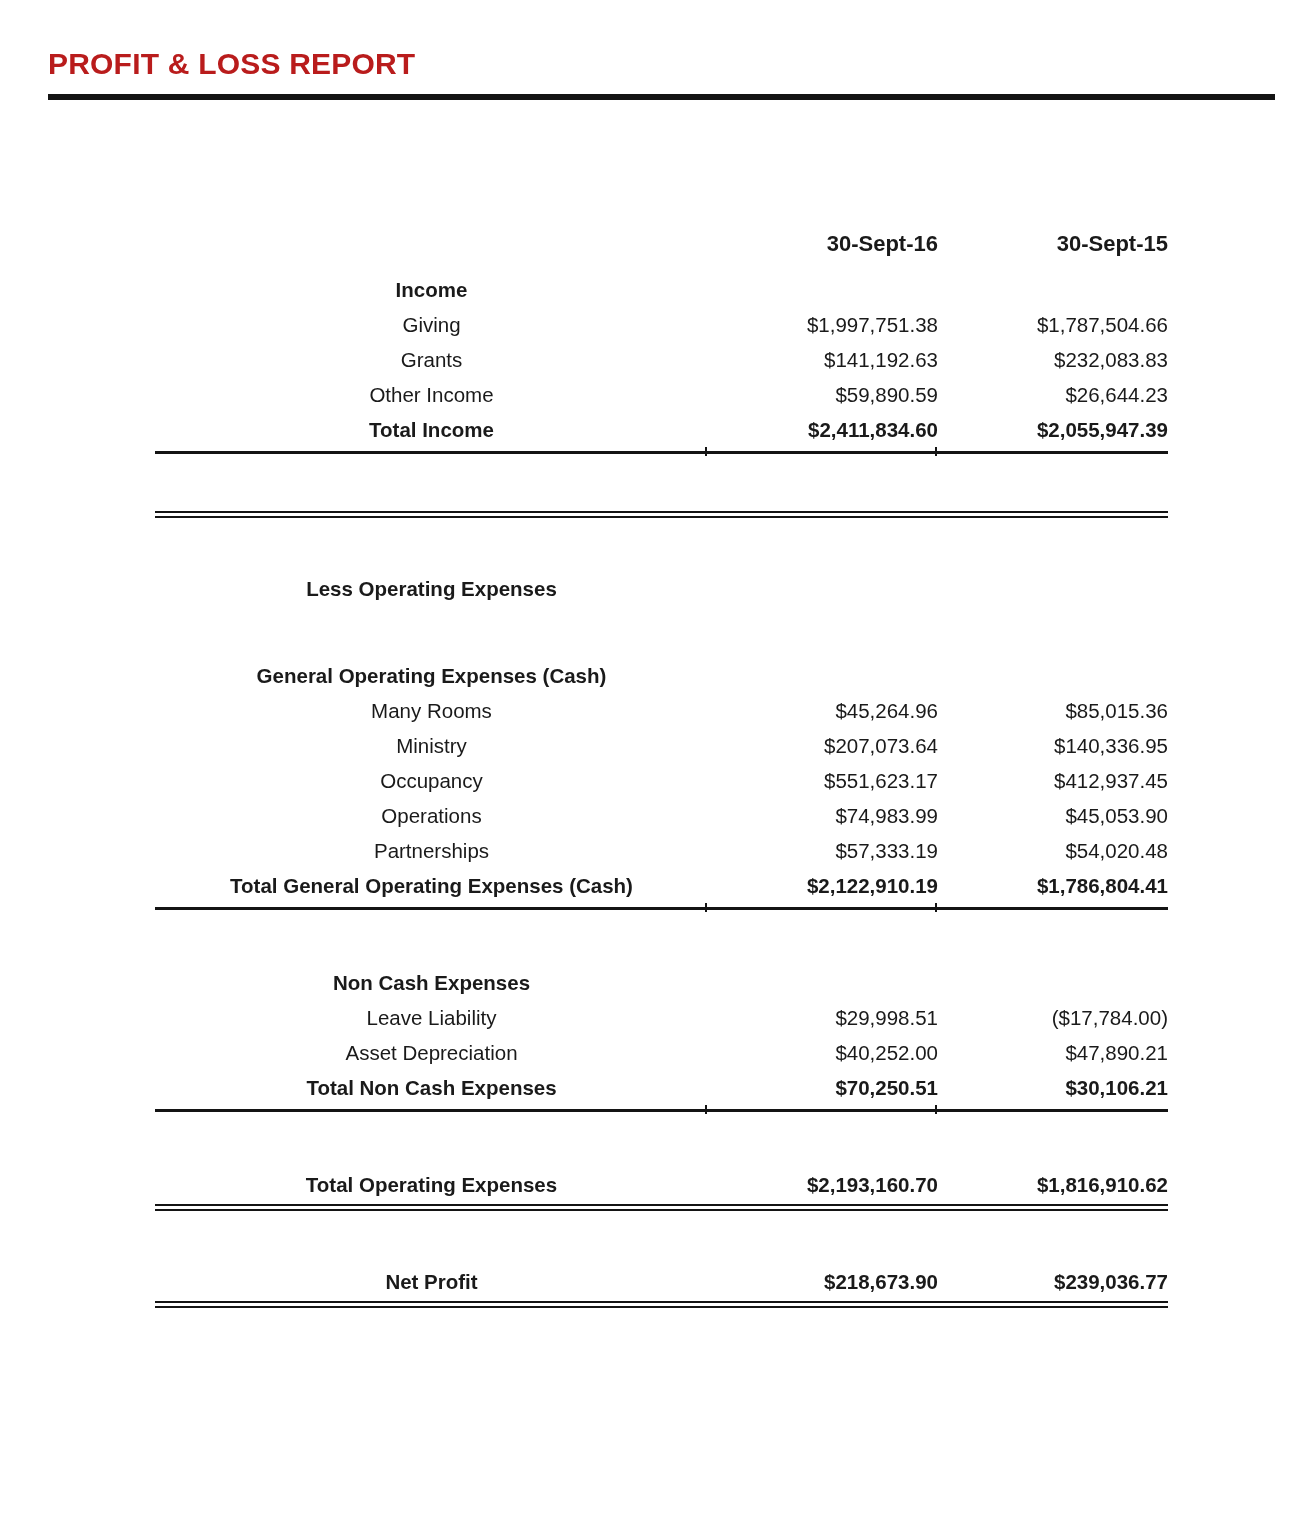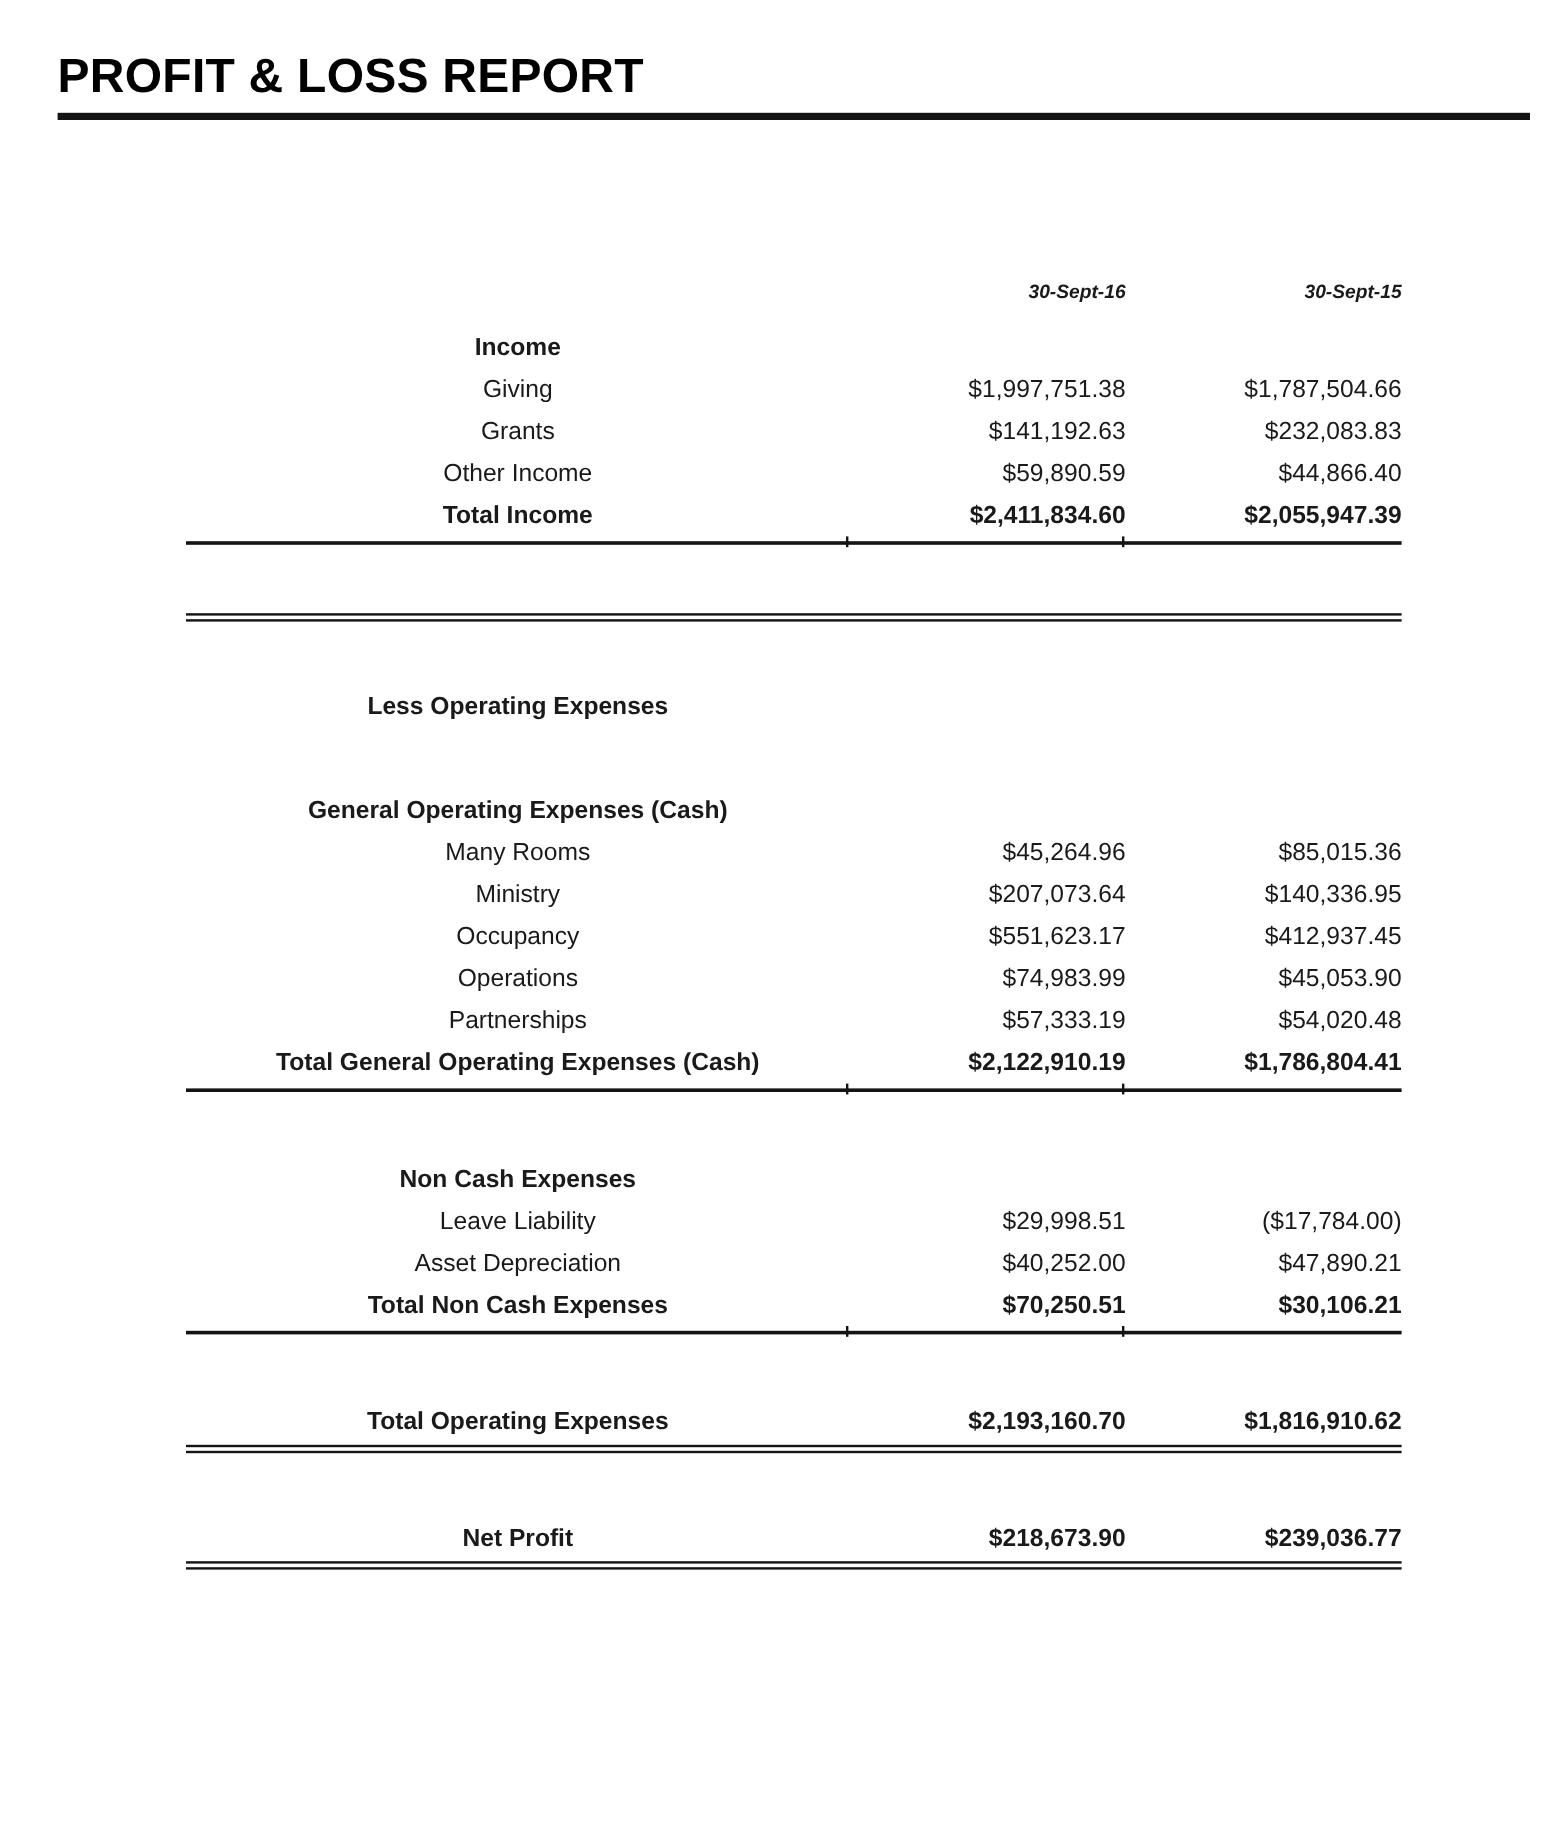--- a/index.html
+++ b/index.html
@@ -24,24 +24,24 @@
   }
 
   
   .title-block {
     position: absolute;
     left: 48px;
     top: 44px;
     width: 1227px;
   }
   .report-title {
-    font-size: 40px;
+    font-size: 30px;
     font-weight: bold;
     letter-spacing: 0.2px;
-    color: #000000;
+    color: #b91c1c;
     line-height: 40px;
     margin: 0;
     white-space: nowrap;
   }
   .title-rule {
     margin-top: 10px;
     height: 6px;
     background: #141414;
     width: 1227px;
   }
@@ -75,25 +75,24 @@
   td.lbl { text-align: center; }
   td.val {
     text-align: right;
     padding-right: 20px;
     font-variant-numeric: tabular-nums;
   }
 
   
   tr.head td {
     font-weight: bold;
-    font-size: 16px;
+    font-size: 22px;
     height: 52px;
     line-height: 52px;
     padding-bottom: 2px;
-    font-style: italic;
   }
 
   
   .bold   { font-weight: bold; }
   .ind0   { padding-left: 0px; }
   .ind1   { padding-left: 17px; }
   .ind2   { padding-left: 36px; }
 
   
   tr.sp-sm td { height: 18px; line-height: 18px; }
@@ -176,21 +175,21 @@
           <td class="val">$1,787,504.66</td>
         </tr>
         <tr>
           <td class="lbl ind1">Grants</td>
           <td class="val">$141,192.63</td>
           <td class="val">$232,083.83</td>
         </tr>
         <tr>
           <td class="lbl ind1">Other Income</td>
           <td class="val">$59,890.59</td>
-          <td class="val">$44,866.40</td>
+          <td class="val">$26,644.23</td>
         </tr>
 
         <tr>
           <td class="lbl bold ind0">Total Income</td>
           <td class="val bold">$2,411,834.60</td>
           <td class="val bold">$2,055,947.39</td>
         </tr>
 
         <tr class="rule-row">
           <td colspan="3">

